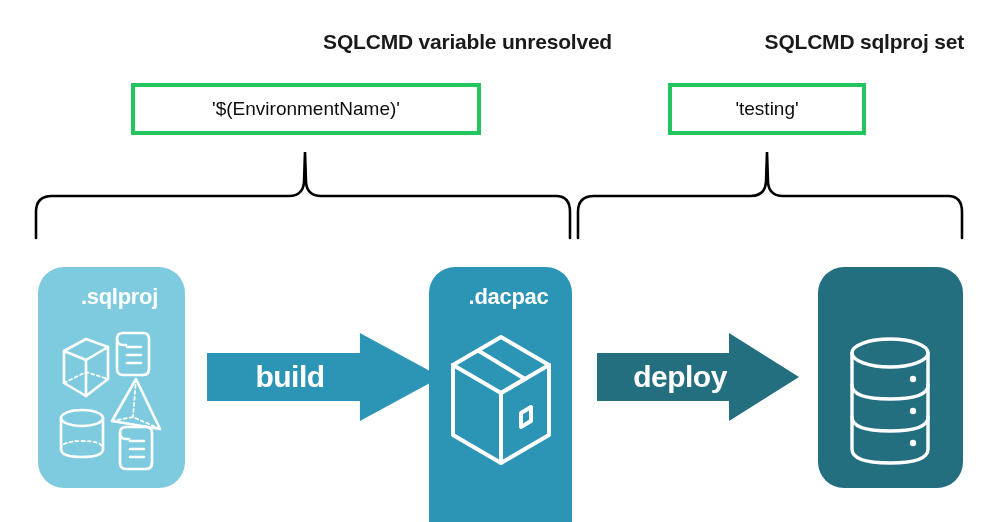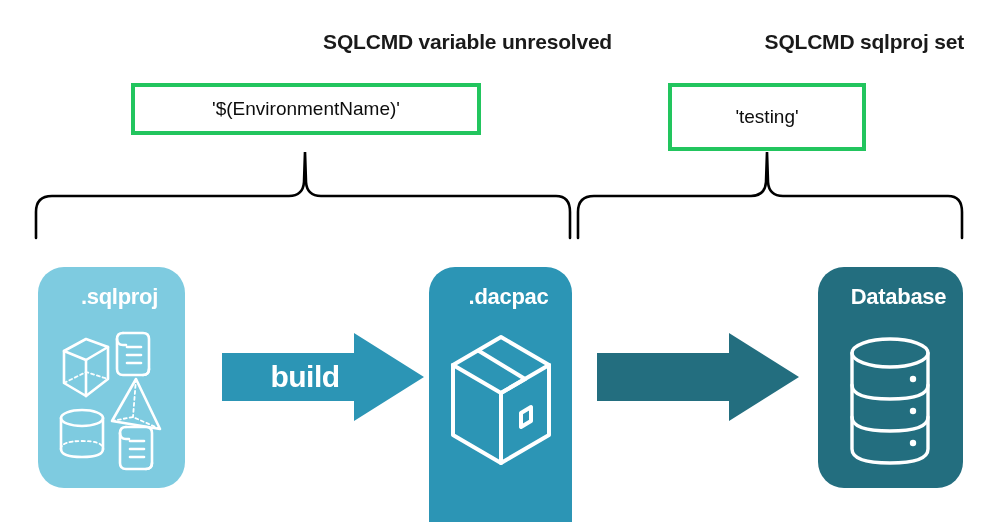--- a/index.html
+++ b/index.html
@@ -46,21 +46,21 @@
     display: flex;
     align-items: center;
     justify-content: center;
     font-family: Liberation Sans, sans-serif;
     font-size: 19px;
     color: #0d0d0d;
     letter-spacing: 0px;
     white-space: nowrap;
   }
   #code-box-left  { left: 131px; top: 83px; width: 350px; height: 52px; }
-  #code-box-right { left: 668px; top: 83px; width: 198px; height: 68px; }
+  #code-box-right { left: 668px; top: 83px; width: 198px; height: 52px; }
 
   
   .stage-box {
     position: absolute;
     border-radius: 26px;
     box-sizing: border-box;
   }
   #stage-sqlproj  { left: 38px;  top: 267px; width: 147px; height: 221px; background: #7ecbe0; }
   #stage-dacpac   { left: 429px; top: 267px; width: 143px; height: 282px; background: #2c95b5; }
   #stage-database { left: 818px; top: 267px; width: 145px; height: 221px; background: #236e7f; }
@@ -83,21 +83,21 @@
     position: absolute;
     left: 0;
     top: 50px;
     width: 100%;
     height: 168px;
     display: block;
   }
 
   
   .arrow-wrap { position: absolute; }
-  #arrow-build  { left: 222px; top: 333px; width: 202px; height: 88px; }
+  #arrow-build  { left: 207px; top: 333px; width: 202px; height: 88px; padding-left: 32px; }
   #arrow-deploy { left: 597px; top: 333px; width: 202px; height: 88px; }
   .arrow-svg { position: absolute; left: 0; top: 0; width: 100%; height: 100%; }
   .arrow-label {
     position: absolute;
     left: 8px;
     top: 0;
     width: 150px;
     height: 88px;
     display: flex;
     align-items: center;
@@ -240,24 +240,24 @@
 
         <polygon points="92,96 102,90 102,104 92,110"></polygon>
       </g>
     </svg>
   </div>
 
   <div class="arrow-wrap" id="arrow-deploy">
     <svg class="arrow-svg" viewBox="0 0 202 88" preserveAspectRatio="none">
       <polygon points="0,20 132,20 132,0 202,44 132,88 132,68 0,68" fill="#236e7f"></polygon>
     </svg>
+    <div class="arrow-label">deploy</div>
   </div>
 
   <div class="stage-box" id="stage-database">
-    <div class="stage-label">Database</div>
     <svg class="stage-art" viewBox="0 0 145 168">
       <g fill="none" stroke="#ffffff" stroke-width="3.4" stroke-linecap="round" stroke-linejoin="round">
         <ellipse cx="72" cy="36" rx="38" ry="14"></ellipse>
         <path d="M 34,36 L 34,132 q 0,14 38,14 q 38,0 38,-14 L 110,36"></path>
         <path d="M 34,68 q 0,14 38,14 q 38,0 38,-14"></path>
         <path d="M 34,100 q 0,14 38,14 q 38,0 38,-14"></path>
         <circle cx="95" cy="62" r="3.2" fill="#ffffff" stroke="none"></circle>
         <circle cx="95" cy="94" r="3.2" fill="#ffffff" stroke="none"></circle>
         <circle cx="95" cy="126" r="3.2" fill="#ffffff" stroke="none"></circle>
       </g>

